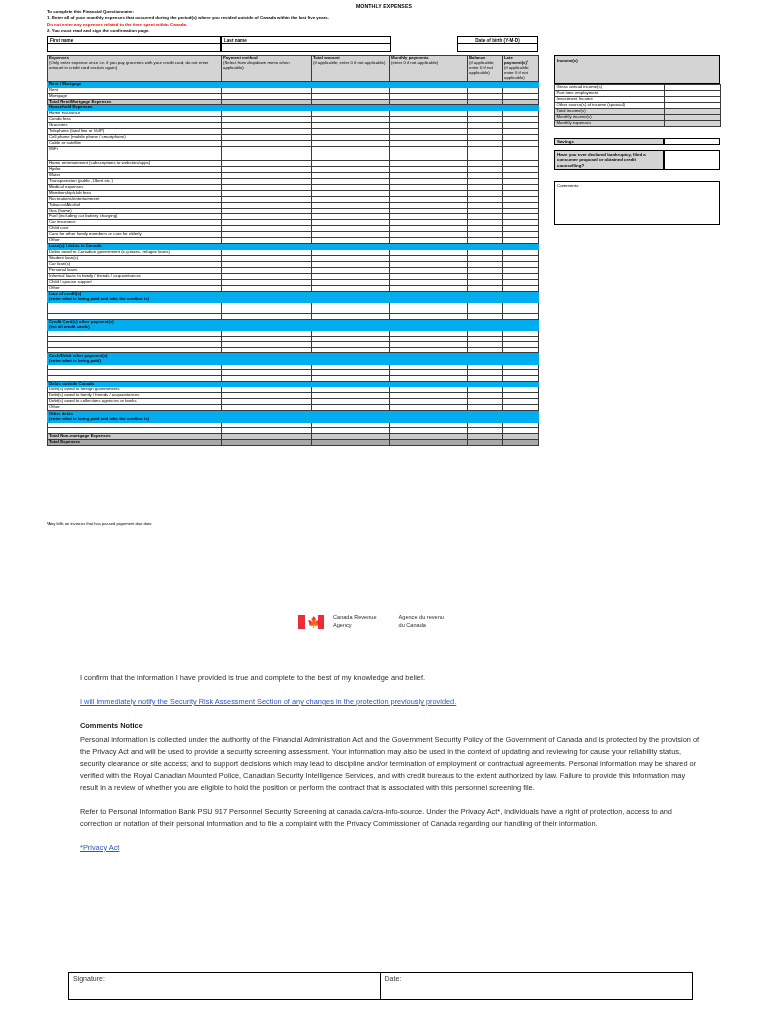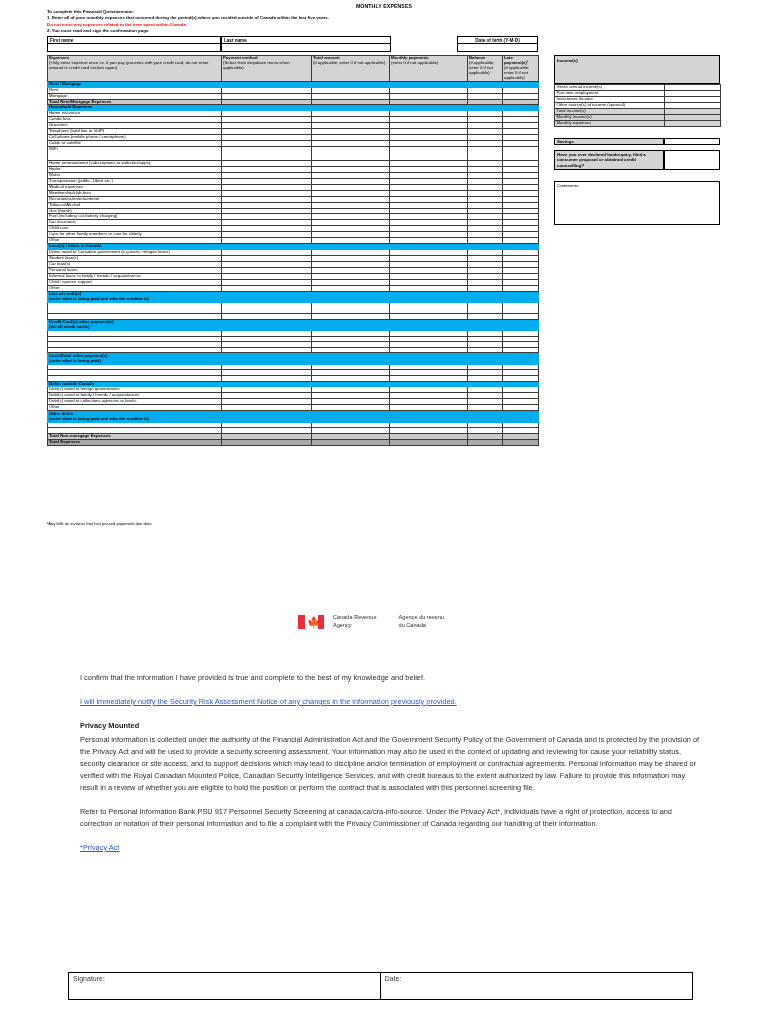--- a/index.html
+++ b/index.html
@@ -717,22 +717,22 @@
       <span class="leaf">🍁</span>
     </span>
     <span class="logo-cols">
       <span class="wordmark w1">Canada Revenue<br>Agency</span>
       <span class="wordmark">Agence du revenu<br>du Canada</span>
     </span>
   </div>
 
   <div class="conf">
     <p>I confirm that the information I have provided is true and complete to the best of my knowledge and belief.</p>
-    <p><a class="link" href="#">I will immediately notify the Security Risk Assessment Notice of any changes in the information previously provided.</a></p>
-    <h4>Privacy Mounted</h4>
+    <p><a class="link" href="#">I will immediately notify the Security Risk Assessment Section of any changes in the protection previously provided.</a></p>
+    <h4>Comments Notice</h4>
     <p>Personal information is collected under the authority of the Financial Administration Act and the Government Security Policy of the Government of Canada and is protected by the provision of the Privacy Act and will be used to provide a security screening assessment. Your information may also be used in the context of updating and reviewing for cause  your reliability status, security clearance or site access; and to support decisions which may lead to discipline and/or termination of employment or contractual agreements. Personal information may be shared or verified with the Royal Canadian Mounted Police, Canadian Security Intelligence Services, and with credit bureaus to the extent authorized by law. Failure to provide this information may result in a review of whether you are eligible to hold the position or perform the contract that is associated with this personnel screening file.</p>
     <p>Refer to Personal Information Bank PSU 917 Personnel Security Screening at canada.ca/cra-info-source. Under the Privacy Act*, individuals have a right of protection, access to and correction or notation of their personal information and to file a complaint with the Privacy Commissioner of Canada regarding our handling of their information.</p>
     <p><a class="small-link" href="#">*Privacy Act</a></p>
   </div>
 
   <div class="sigbox">
     <div class="cell s1">Signature:</div>
     <div class="cell s2">Date:</div>
   </div>
 </div>

